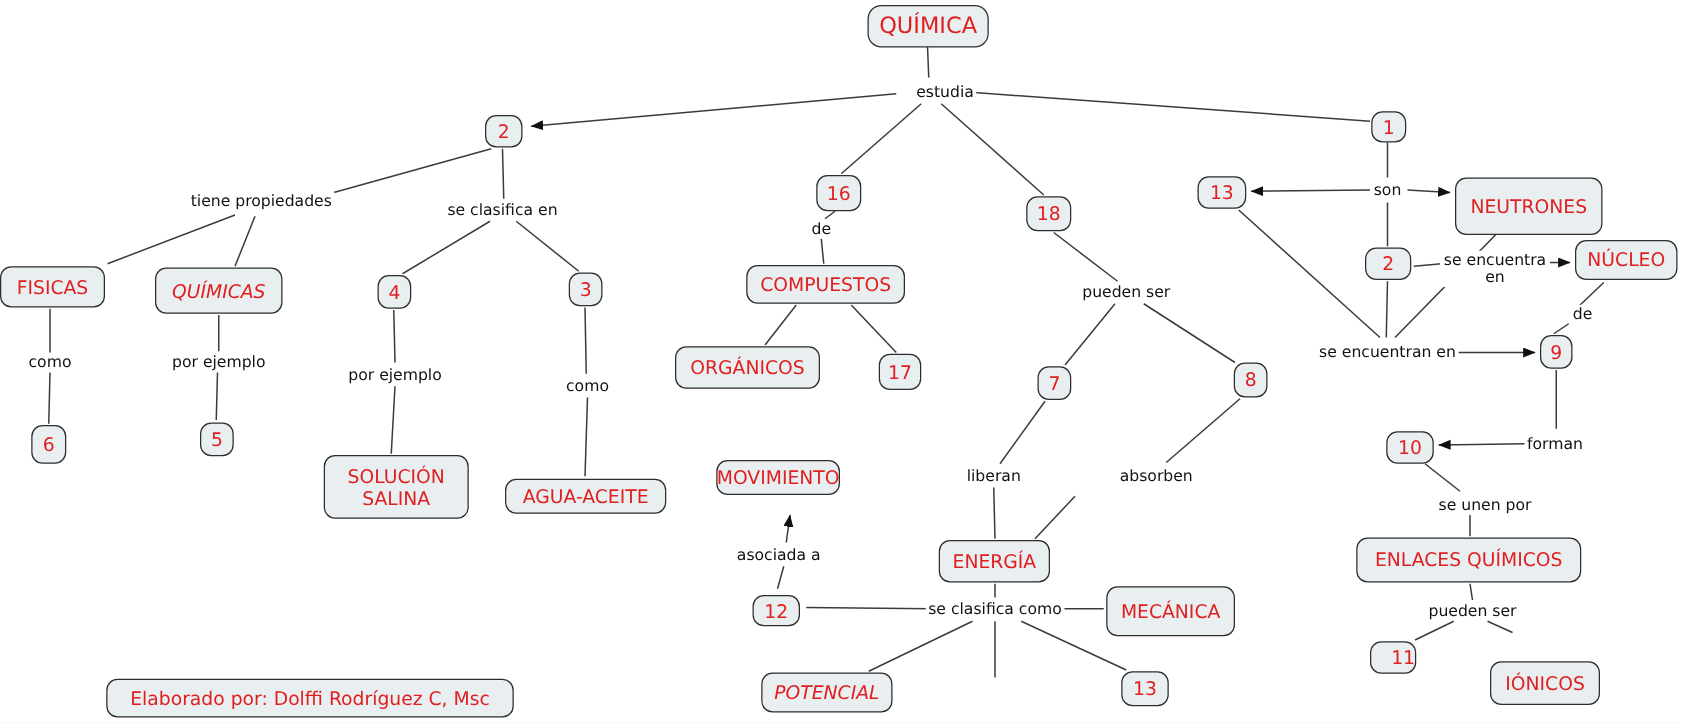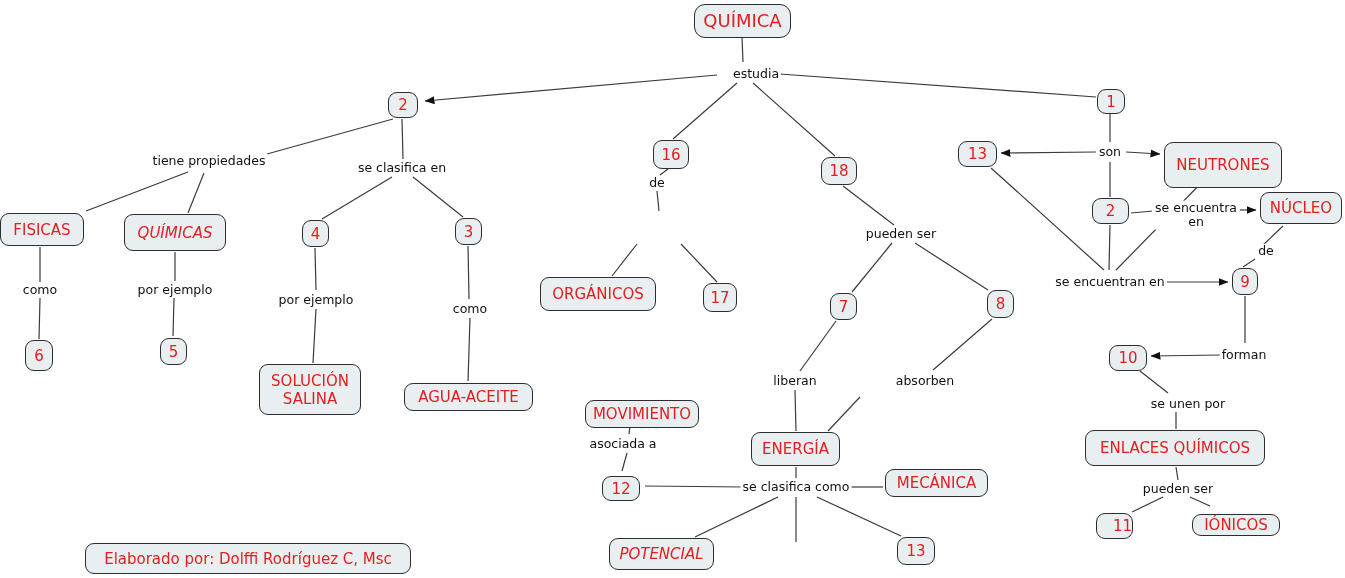--- a/index.html
+++ b/index.html
@@ -126,37 +126,38 @@
   <div class="node" style="left:653px;top:140px;width:36px;height:29px;">16</div>
   <div class="node" style="left:821px;top:157px;width:36px;height:28px;">18</div>
   <div class="node" style="left:958px;top:141px;width:39px;height:26px;">13</div>
   <div class="node" style="left:1164px;top:142px;width:118px;height:46px;">NEUTRONES</div>
   <div class="node" style="left:1092px;top:198px;width:37px;height:26px;">2</div>
   <div class="node" style="left:1260px;top:192px;width:82px;height:32px;">NÚCLEO</div>
   <div class="node" style="left:1232px;top:268px;width:26px;height:27px;">9</div>
   <div class="node" style="left:1109px;top:345px;width:38px;height:26px;">10</div>
   <div class="node" style="left:1085px;top:430px;width:180px;height:36px;">ENLACES QUÍMICOS</div>
   <div class="node" style="left:1096px;top:513px;width:37px;height:26px;padding-left:16px;">11</div>
-  <div class="node" style="left:1192px;top:514px;width:88px;height:22px;">IÓNICOS</div>
+  <div class="node" style="left:1192px;top:529px;width:88px;height:35px;">IÓNICOS</div>
   <div class="node" style="left:0px;top:213px;width:84px;height:33px;">FISICAS</div>
   <div class="node" style="left:124px;top:214px;width:102px;height:37px;font-style:italic;">QUÍMICAS</div>
   <div class="node" style="left:302px;top:220px;width:27px;height:27px;">4</div>
   <div class="node" style="left:455px;top:218px;width:27px;height:27px;">3</div>
   <div class="node" style="left:25px;top:340px;width:28px;height:31px;">6</div>
   <div class="node" style="left:160px;top:338px;width:27px;height:27px;">5</div>
-  <div class="node wrapbox" style="left:259px;top:364px;width:102px;height:51px;">SOLUCIÓN SALINA</div>
+  <div class="node wrapbox" style="left:259px;top:364px;width:116px;height:51px;">SOLUCIÓN SALINA</div>
   <div class="node" style="left:404px;top:383px;width:129px;height:28px;">AGUA-ACEITE</div>
+  <div class="node" style="left:597px;top:212px;width:127px;height:31px;">COMPUESTOS</div>
   <div class="node" style="left:540px;top:277px;width:116px;height:34px;">ORGÁNICOS</div>
   <div class="node" style="left:703px;top:283px;width:34px;height:29px;">17</div>
   <div class="node" style="left:830px;top:293px;width:27px;height:27px;">7</div>
   <div class="node" style="left:987px;top:290px;width:27px;height:28px;">8</div>
-  <div class="node" style="left:573px;top:400px;width:114px;height:28px;margin-left:12px;">MOVIMIENTO</div>
+  <div class="node" style="left:573px;top:368px;width:99px;height:28px;">MOVIMIENTO</div>
   <div class="node" style="left:602px;top:476px;width:38px;height:25px;">12</div>
   <div class="node" style="left:751px;top:432px;width:89px;height:34px;">ENERGÍA</div>
-  <div class="node" style="left:885px;top:469px;width:103px;height:28px;">MECÁNICA</div>
+  <div class="node" style="left:885px;top:469px;width:103px;height:40px;">MECÁNICA</div>
   <div class="node" style="left:609px;top:538px;width:105px;height:32px;font-style:italic;">POTENCIAL</div>
   <div class="node" style="left:742px;top:543px;width:107px;height:30px;margin-top:40px;">ELECTRICA</div>
   <div class="node" style="left:897px;top:537px;width:38px;height:28px;">13</div>
   <div class="node" style="left:85px;top:543px;width:326px;height:31px;">Elaborado por: Dolffi Rodríguez C, Msc</div>
 
   <span class="lbl" style="left:756px;top:74px;">estudia</span>
   <span class="lbl" style="left:209px;top:161px;">tiene propiedades</span>
   <span class="lbl" style="left:402px;top:168px;">se clasifica en</span>
   <span class="lbl" style="left:40px;top:290px;">como</span>
   <span class="lbl" style="left:175px;top:290px;">por ejemplo</span>

